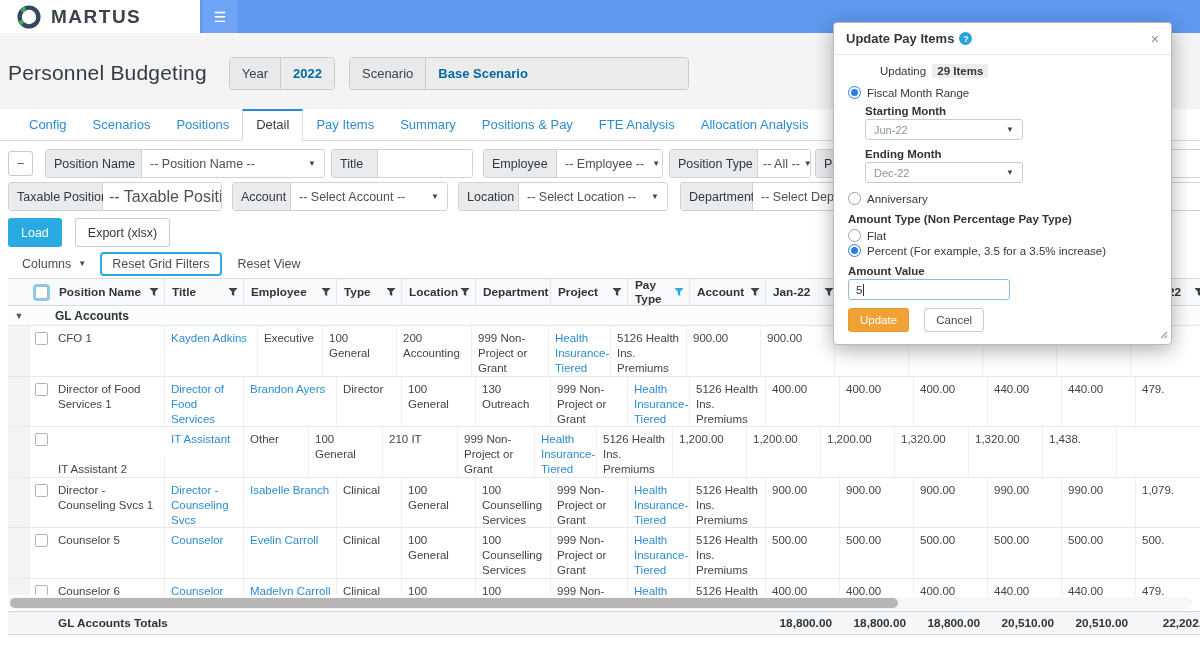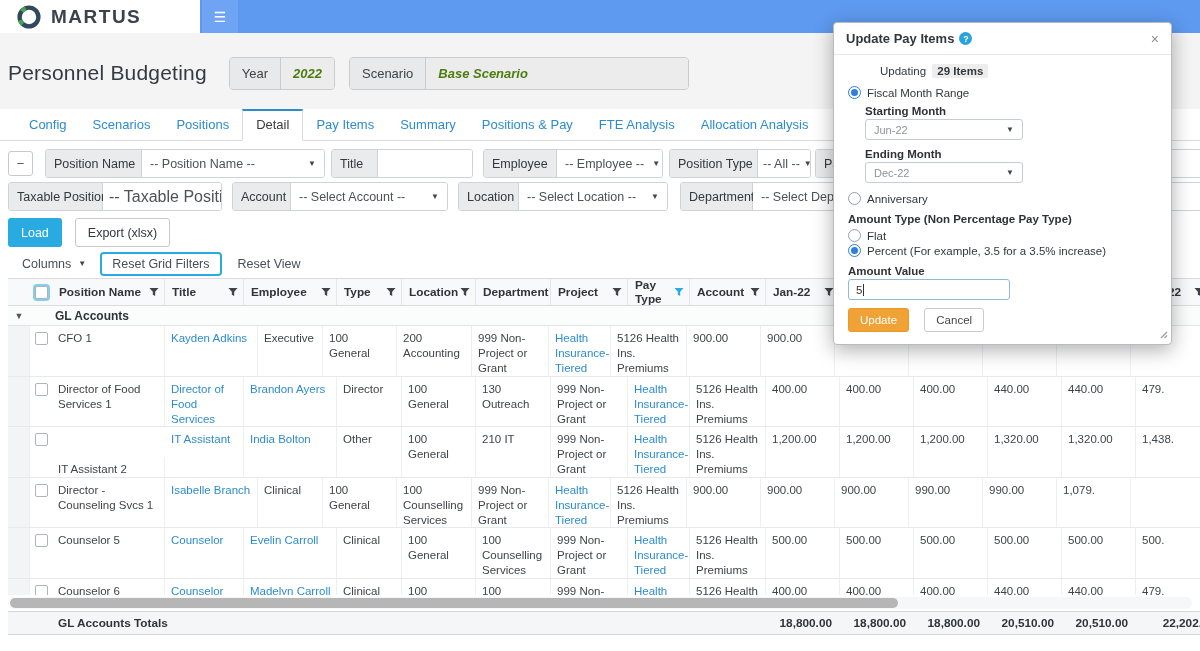--- a/index.html
+++ b/index.html
@@ -15,21 +15,21 @@
   .brand-text { font-size: 19px; font-weight: bold; letter-spacing: 1.5px; color: #39424d; }
   .nav-rest { flex: 1; background: #5e9af0; display: flex; align-items: center; }
   .hamburger { width: 36px; height: 33px; background: #6ea4f3; color: #fff; display: flex; align-items: center; justify-content: center; font-size: 14px; cursor: pointer; margin-left: 2px; }
 
   
   .band { background: #f4f4f5; padding: 14px 0 0 8px; }
   .title-row { display: flex; align-items: center; height: 52px; }
   .page-title { font-size: 21px; color: #333a41; font-weight: normal; letter-spacing: .2px; }
   .ig { display: inline-flex; height: 33px; border: 1px solid #c9cccf; border-radius: 4px; overflow: hidden; font-size: 13px; }
   .ig .lbl { background: #e7e9ea; color: #3d4348; display: flex; align-items: center; padding: 0 12px; border-right: 1px solid #c9cccf; }
-  .ig .val { background: #ececed; color: #4d7c0f; font-weight: bold; display: flex; align-items: center; padding: 0 12px; font-style: italic; }
+  .ig .val { background: #ececed; color: #0369a1; font-weight: bold; display: flex; align-items: center; padding: 0 12px; }
   .ig-year { margin-left: 22px; }
   .ig-scenario { margin-left: 14px; }
   .ig-scenario .val { min-width: 262px; justify-content: flex-start; }
 
   
   .tabs-row { background: #fff; border-bottom: 1px solid #d8dadc; display: flex; margin: 10px 0 0 -8px; padding-left: 16px; }
   .tab { padding: 8px 13px 8px; font-size: 13px; color: #2d8cd0; cursor: pointer; white-space: nowrap; }
   .tab.active { background: #fff; color: #3c3c3c; border: 1px solid #d8dadc; border-top: 2px solid #2d8cd0; border-bottom: 1px solid #fff; margin-bottom: -1px; padding-top: 6px; }
 
   
@@ -399,40 +399,40 @@
           <div class="gc num" style="width: 74px;">440.00</div>
           <div class="gc num" style="width: 74px;">479.</div>
         </div>
         <div class="grow">
           <div class="gc exp" style="width: 22px;"></div>
           <div class="gc cbc" style="width: 22px; border-right: none;">
             <div class="cbx"></div>
           </div>
           <div class="gc" style="width: 113px; margin-top: 30px;">IT Assistant 2</div>
           <div class="gc link" style="width: 79px;">IT Assistant</div>
-          <div class="gc link" style="width: 93px;">India Bolton</div>
           <div class="gc" style="width: 65px;">Other</div>
           <div class="gc" style="width: 74px;">100 General</div>
           <div class="gc" style="width: 75px;">210 IT</div>
           <div class="gc" style="width: 77px;">999 Non-Project or Grant Related</div>
           <div class="gc link" style="width: 62px;">Health Insurance-Tiered</div>
           <div class="gc" style="width: 76px;">5126 Health Ins. Premiums</div>
           <div class="gc num" style="width: 74px;">1,200.00</div>
           <div class="gc num" style="width: 74px;">1,200.00</div>
           <div class="gc num" style="width: 74px;">1,200.00</div>
           <div class="gc num" style="width: 74px;">1,320.00</div>
           <div class="gc num" style="width: 74px;">1,320.00</div>
           <div class="gc num" style="width: 74px;">1,438.</div>
         </div>
         <div class="grow">
           <div class="gc exp" style="width: 22px;"></div>
           <div class="gc cbc" style="width: 22px; border-right: none;">
             <div class="cbx"></div>
           </div>
           <div class="gc" style="width: 113px;">Director - Counseling Svcs 1</div>
+          <div class="gc link" style="width: 79px;">Director - Counseling Svcs</div>
           <div class="gc link" style="width: 93px;">Isabelle Branch</div>
           <div class="gc" style="width: 65px;">Clinical</div>
           <div class="gc" style="width: 74px;">100 General</div>
           <div class="gc" style="width: 75px;">100 Counselling Services</div>
           <div class="gc" style="width: 77px;">999 Non-Project or Grant Related</div>
           <div class="gc link" style="width: 62px;">Health Insurance-Tiered</div>
           <div class="gc" style="width: 76px;">5126 Health Ins. Premiums</div>
           <div class="gc num" style="width: 74px;">900.00</div>
           <div class="gc num" style="width: 74px;">900.00</div>
           <div class="gc num" style="width: 74px;">900.00</div>

